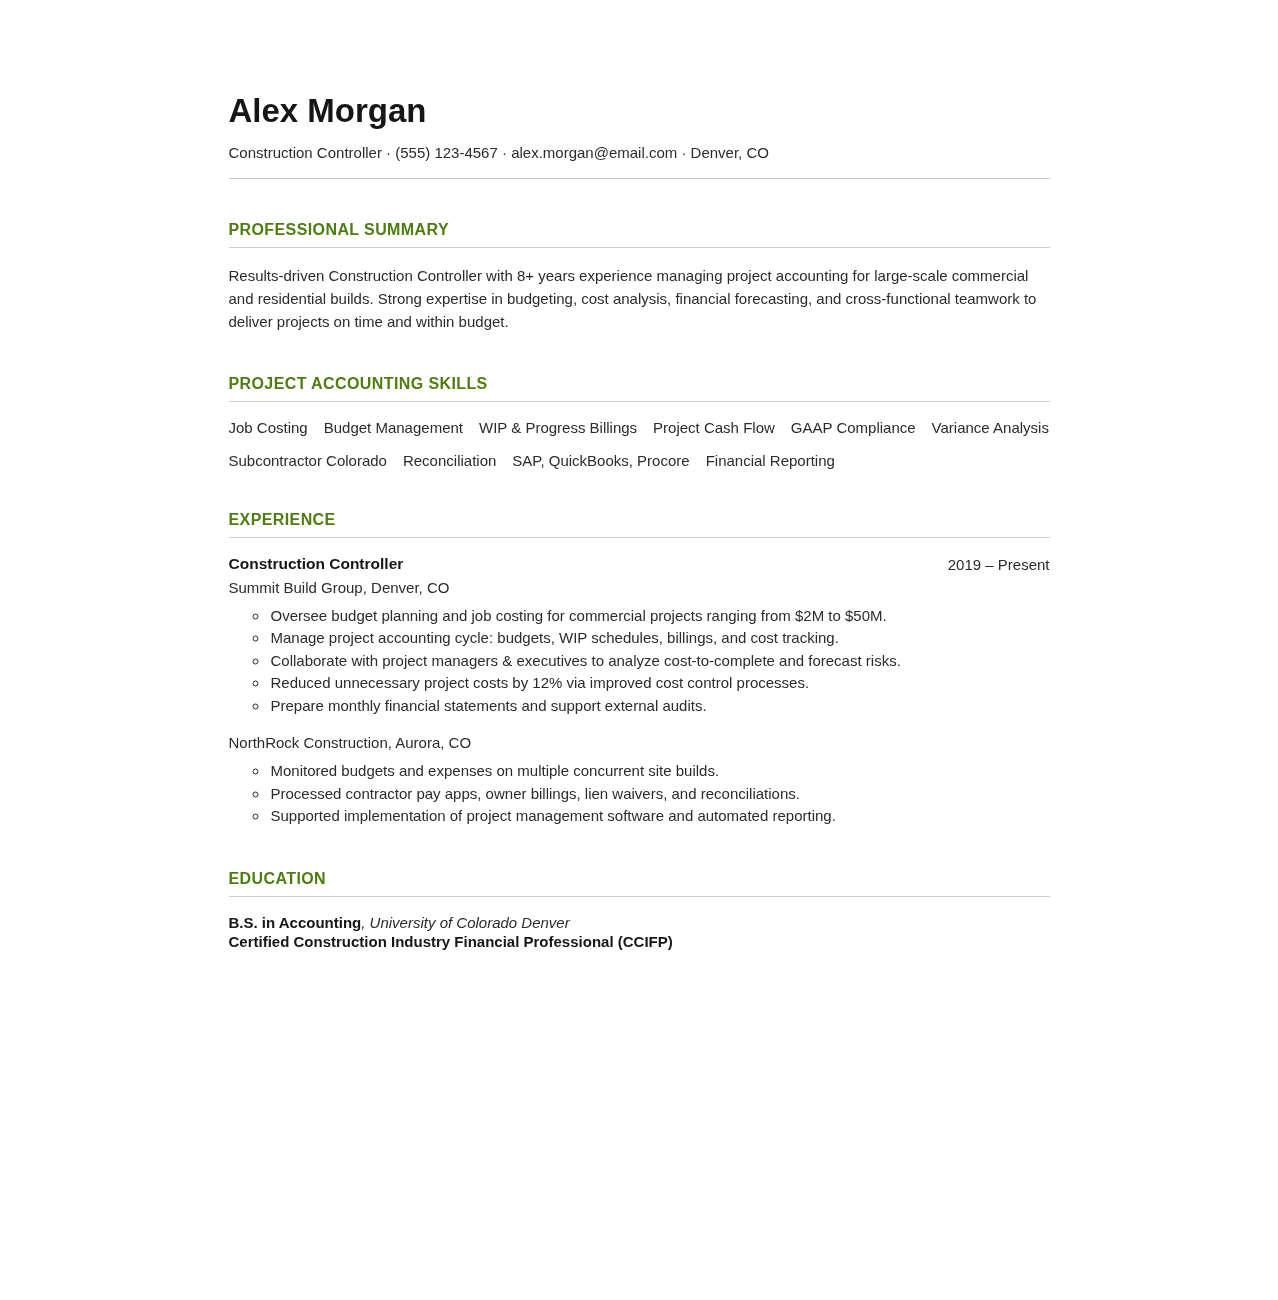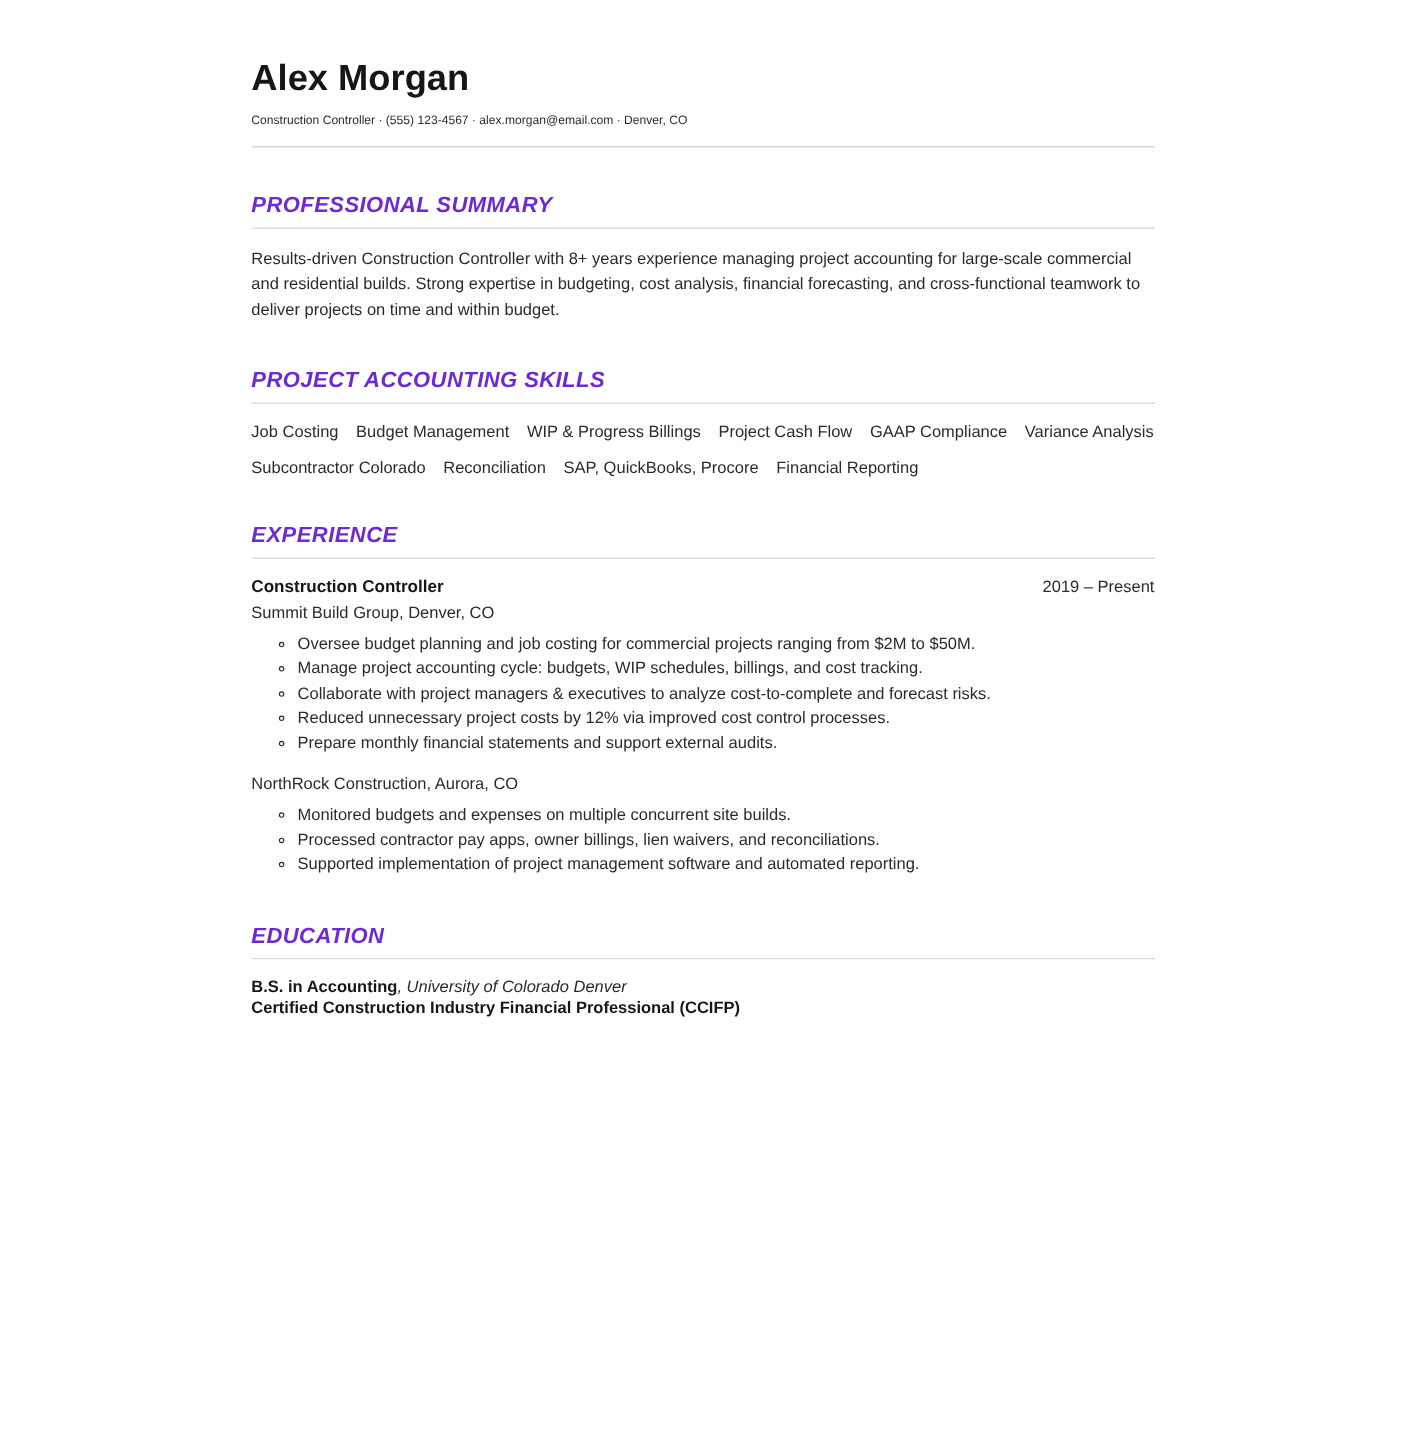--- a/index.html
+++ b/index.html
@@ -12,46 +12,45 @@
     width: 1278px;
     height: 1300px;
     font-family: "Liberation Sans", "DejaVu Sans", sans-serif;
     font-size: 15px;
     color: #2b2b2b;
     overflow: hidden;
   }
   .page {
     width: 821px;
     margin: 0 auto;
-    padding-top: 51px;
+    padding-top: 91px;
   }
   .name {
     font-size: 33px;
     font-weight: 700;
     line-height: 1.2;
     color: #161616;
     margin: 0;
   }
   .contact {
     margin-top: 13px;
-    font-size: 11px;
+    font-size: 15px;
     color: #2b2b2b;
   }
   .header-rule {
     border: none;
     border-top: 1.5px solid #c8c8c8;
     margin: 17px 0 0 0;
   }
   .section-heading {
-    font-size: 20px;
+    font-size: 16px;
     font-weight: 700;
     letter-spacing: 0.4px;
-    color: #6d28d9;
+    color: #4d7c0f;
     margin: 42px 0 0 0;
-    font-style: italic;
   }
   .section-rule {
     border: none;
     border-top: 1px solid #d0d0d0;
     margin: 8px 0 0 0;
   }
   .summary-text {
     margin: 16px 0 0 0;
     line-height: 23px;
   }
@@ -65,21 +64,21 @@
   }
   .skill-item {
     white-space: nowrap;
   }
   .job {
     margin-top: 17px;
   }
   .job-header {
     display: flex;
     justify-content: space-between;
-    align-items: flex-start;
+    align-items: flex-end;
   }
   .job-title {
     font-size: 15.5px;
     font-weight: 700;
     color: #161616;
   }
   .job-dates {
     font-size: 15px;
     color: #2b2b2b;
   }

